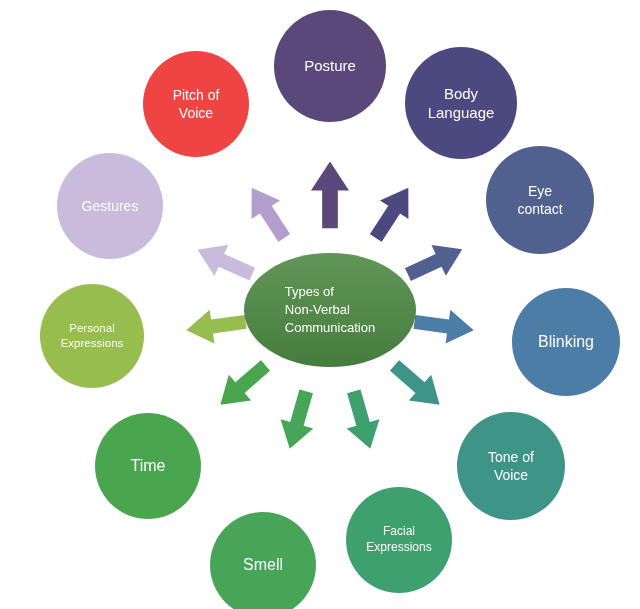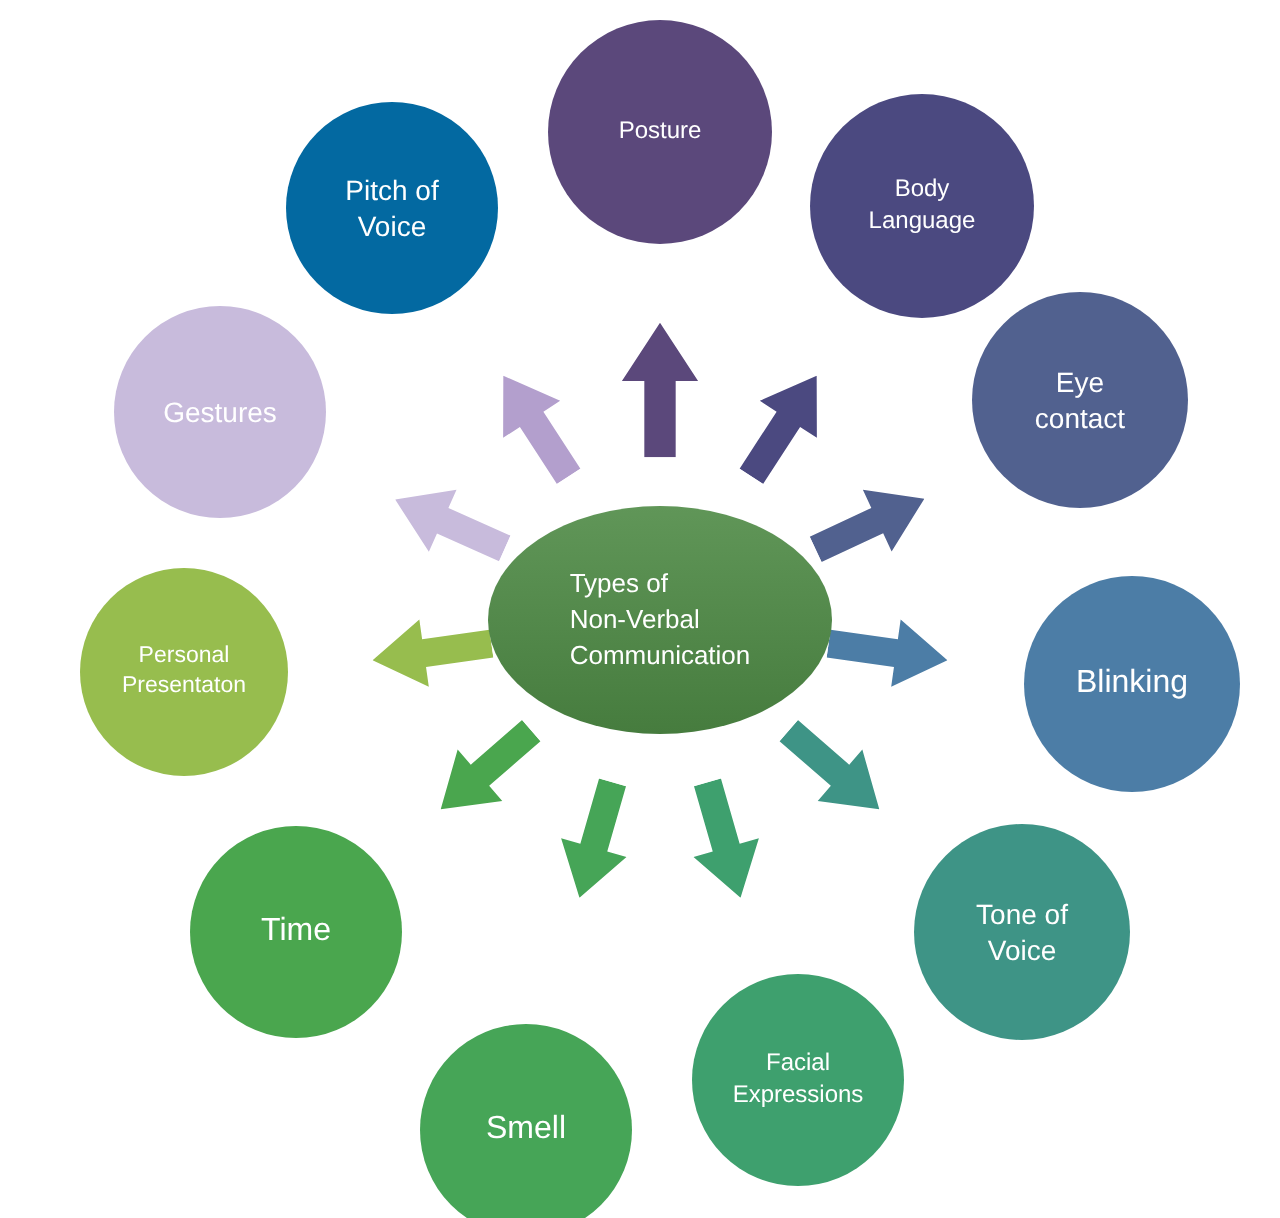--- a/index.html
+++ b/index.html
@@ -19,21 +19,21 @@
     border-radius: 50%;
     display: flex;
     align-items: center;
     justify-content: center;
     text-align: center;
     color: #ffffff;
   }
   .node-label {
     white-space: pre-line;
     line-height: 1.3;
-    font-size: 12px;
+    font-size: 15px;
   }
 
   .center-ellipse {
     position: absolute;
     left: 244px;
     top: 253px;
     width: 172px;
     height: 114px;
     border-radius: 50%;
     display: flex;
@@ -140,26 +140,26 @@
 Expressions</span>
   </div>
   <div class="node" style="left: 210px; top: 512px; width: 106px; height: 106px; background-color: rgb(70, 165, 87);">
     <span class="node-label" style="font-size:16px;">Smell</span>
   </div>
   <div class="node" style="left: 95px; top: 413px; width: 106px; height: 106px; background-color: rgb(74, 166, 78);">
     <span class="node-label" style="font-size:16px;">Time</span>
   </div>
   <div class="node" style="left: 40px; top: 284px; width: 104px; height: 104px; background-color: rgb(151, 189, 78);">
     <span class="node-label" style="font-size:11.5px;">Personal
-Presentaton</span>
+Expressions</span>
   </div>
   <div class="node" style="left: 57px; top: 153px; width: 106px; height: 106px; background-color: rgb(200, 187, 220);">
     <span class="node-label" style="font-size:14px;">Gestures</span>
   </div>
-  <div class="node" style="left: 143px; top: 51px; width: 106px; height: 106px; background-color: #0369a1;">
+  <div class="node" style="left: 143px; top: 51px; width: 106px; height: 106px; background-color: #ef4444;">
     <span class="node-label" style="font-size:14px;">Pitch of
 Voice</span>
   </div>
 
   <div class="center-ellipse" style="background-color: rgb(78, 138, 69);">
     <span class="center-label">Types of
 Non-Verbal
 Communication</span>
   </div>
 

